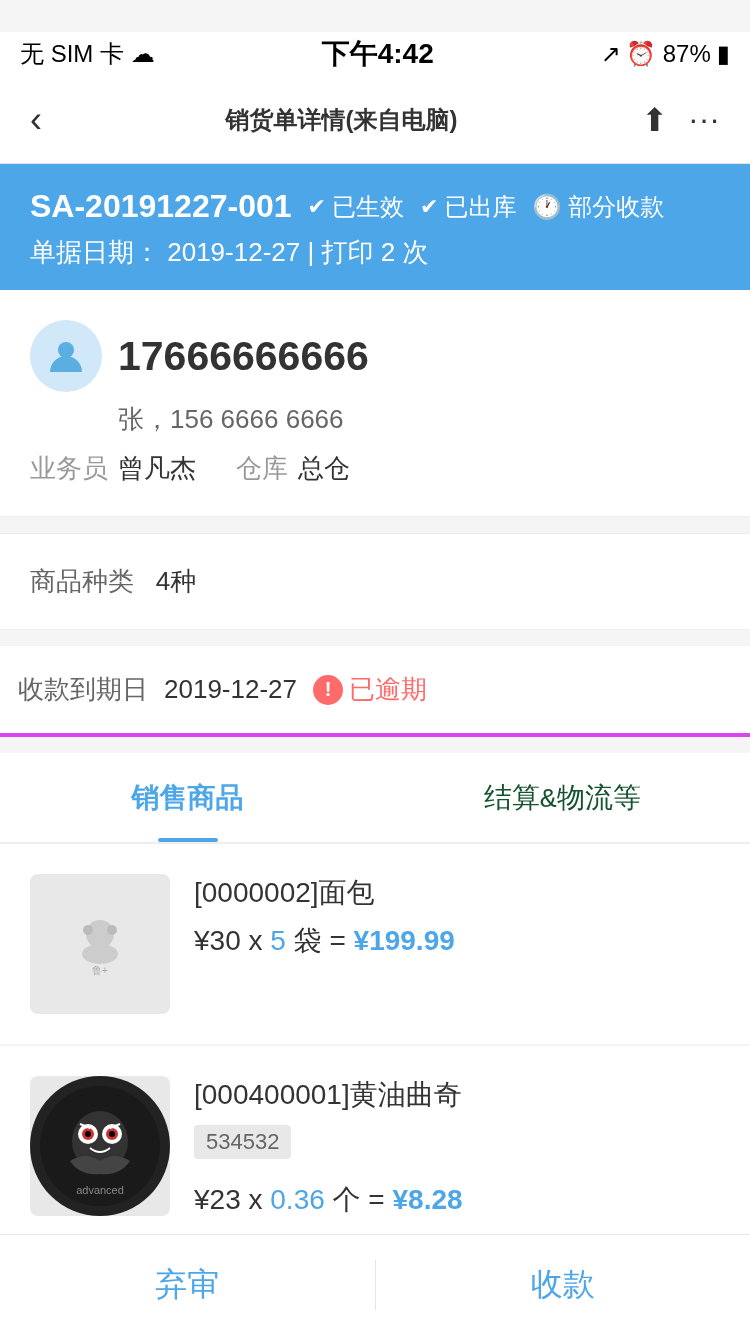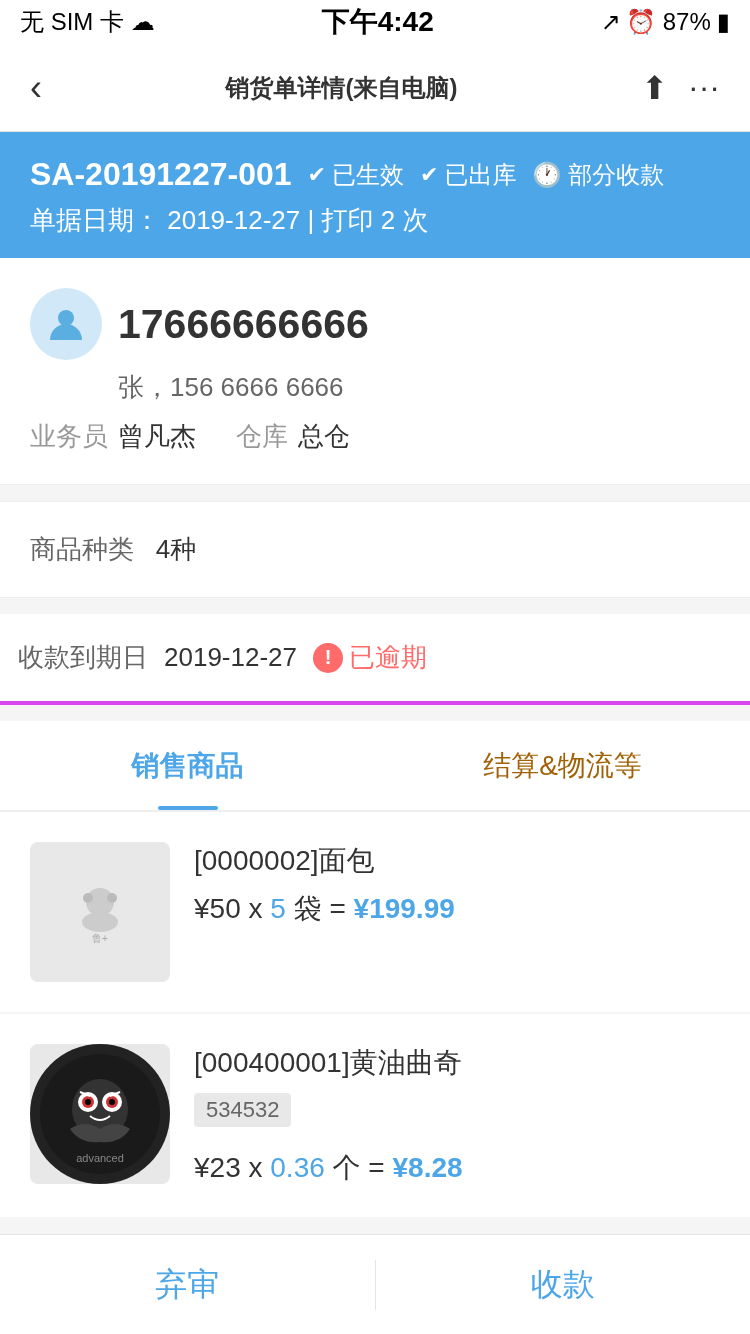--- a/index.html
+++ b/index.html
@@ -16,20 +16,21 @@
     
     .status-bar {
       background: #fff;
       height: 44px;
       display: flex;
       align-items: center;
       justify-content: space-between;
       padding: 0 20px;
       font-size: 24px;
       color: #000;
+      margin-top: 32px;
     }
     .status-left { display: flex; align-items: center; gap: 8px; }
     .status-center { font-size: 28px; font-weight: 700; }
     .status-right { display: flex; align-items: center; gap: 6px; font-size: 24px; }
 
     
     .nav-bar {
       background: #fff;
       height: 88px;
       display: flex;
@@ -199,21 +200,21 @@
       text-align: center;
       padding: 26px 0 25px;
       font-size: 28px;
       cursor: pointer;
       position: relative;
     }
     .tab.active {
       color: #4da6e8;
       font-weight: 600;
     }
-    .tab.inactive { color: #a16207; }
+    .tab.inactive { color: #14532d; font-family: Liberation Mono, monospace; }
     .tab-underline {
       position: absolute;
       bottom: 0;
       left: 50%;
       transform: translateX(-50%);
       width: 60px;
       height: 4px;
       background: #4da6e8;
       border-radius: 2px;
     }
@@ -413,21 +414,21 @@
         <circle cx="40" cy="30" r="14" fill="#ccc"></circle>
         <circle cx="28" cy="26" r="5" fill="#bbb"></circle>
         <circle cx="52" cy="26" r="5" fill="#bbb"></circle>
         <ellipse cx="40" cy="50" rx="18" ry="10" fill="#ccc"></ellipse>
         <text x="40" y="70" text-anchor="middle" font-size="10" fill="#aaa">鲁+</text>
       </svg>
     </div>
     <div class="product-info">
       <div class="product-name">[0000002]面包</div>
       <div class="product-price">
-        <span>¥50</span>
+        <span>¥30</span>
         <span> x </span>
         <span class="price-qty">5</span>
         <span>袋</span>
         <span> = </span>
         <span class="price-total">¥199.99</span>
       </div>
     </div>
   </div>
 
   <div class="product-item">

